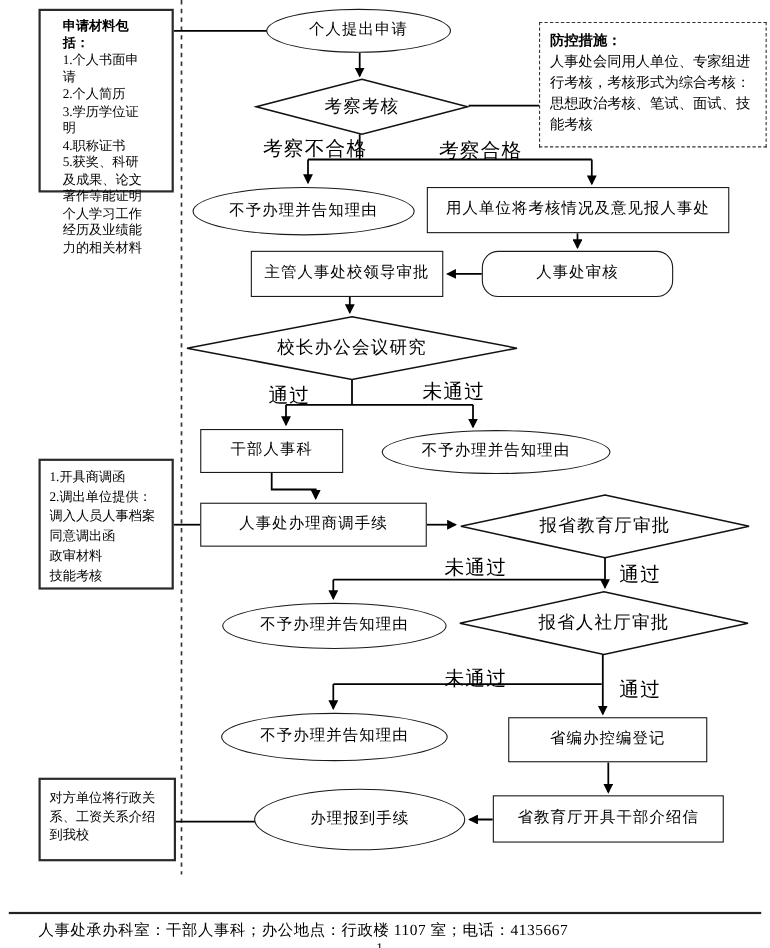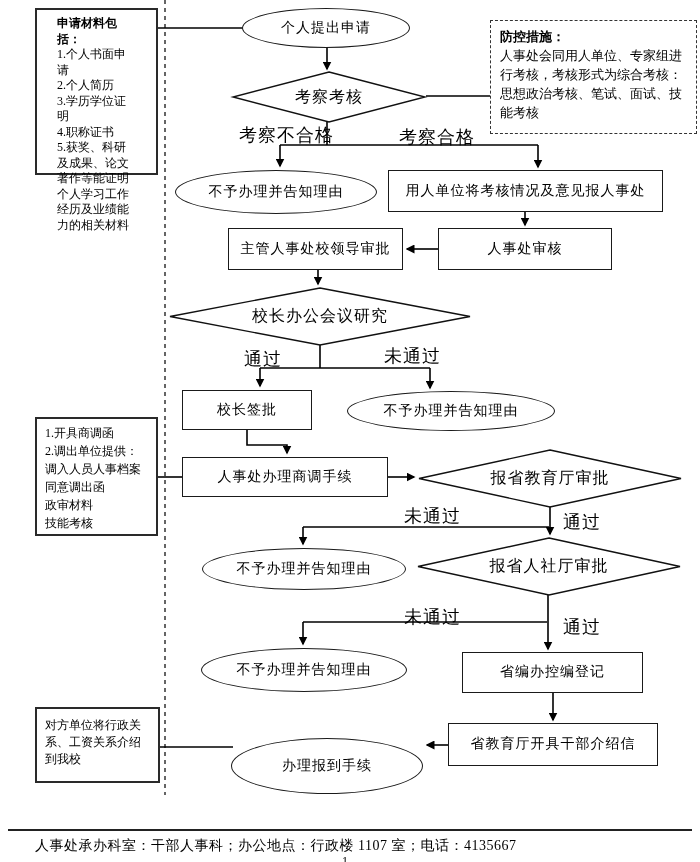--- a/index.html
+++ b/index.html
@@ -98,26 +98,26 @@
 
   <div id="counterpart-note" class="note solid">
     <div>对方单位将行政关系、工资关系介绍到我校</div>
   </div>
 
   <div class="node ellipse" style="left:242px;top:8px;width:168px;height:40px;">个人提出申请</div>
   <div class="node ellipse" style="left:175px;top:170px;width:202px;height:44px;">不予办理并告知理由</div>
   <div class="node ellipse" style="left:347px;top:391px;width:208px;height:40px;">不予办理并告知理由</div>
   <div class="node ellipse" style="left:202px;top:548px;width:204px;height:42px;">不予办理并告知理由</div>
   <div class="node ellipse" style="left:201px;top:648px;width:206px;height:44px;">不予办理并告知理由</div>
-  <div class="node ellipse" style="left:231px;top:738px;width:192px;height:56px;">办理报到手续</div>
+  <div class="node ellipse" style="left:231px;top:717px;width:192px;height:56px;">办理报到手续</div>
 
   <div class="node rect" style="left:388px;top:170px;width:275px;height:42px;">用人单位将考核情况及意见报人事处</div>
-  <div class="node rect" style="left:438px;top:228px;width:174px;height:42px;">人事处审核</div>
+  <div class="node rect" style="left:438px;top:228px;width:174px;height:42px;border-radius:15px;">人事处审核</div>
   <div class="node rect" style="left:228px;top:228px;width:175px;height:42px;">主管人事处校领导审批</div>
-  <div class="node rect" style="left:182px;top:390px;width:130px;height:40px;">校长签批</div>
+  <div class="node rect" style="left:182px;top:390px;width:130px;height:40px;">干部人事科</div>
   <div class="node rect" style="left:182px;top:457px;width:206px;height:40px;">人事处办理商调手续</div>
   <div class="node rect" style="left:462px;top:652px;width:181px;height:41px;">省编办控编登记</div>
   <div class="node rect" style="left:448px;top:723px;width:210px;height:43px;">省教育厅开具干部介绍信</div>
 
   <div class="dlabel" style="left:233px;top:72px;width:192px;height:50px;">考察考核</div>
   <div class="dlabel" style="left:170px;top:288px;width:300px;height:57px;">校长办公会议研究</div>
   <div class="dlabel" style="left:419px;top:450px;width:262px;height:57px;">报省教育厅审批</div>
   <div class="dlabel" style="left:418px;top:538px;width:262px;height:57px;">报省人社厅审批</div>
 
   <div class="elabel" style="left:239px;top:123px;">考察不合格</div>

